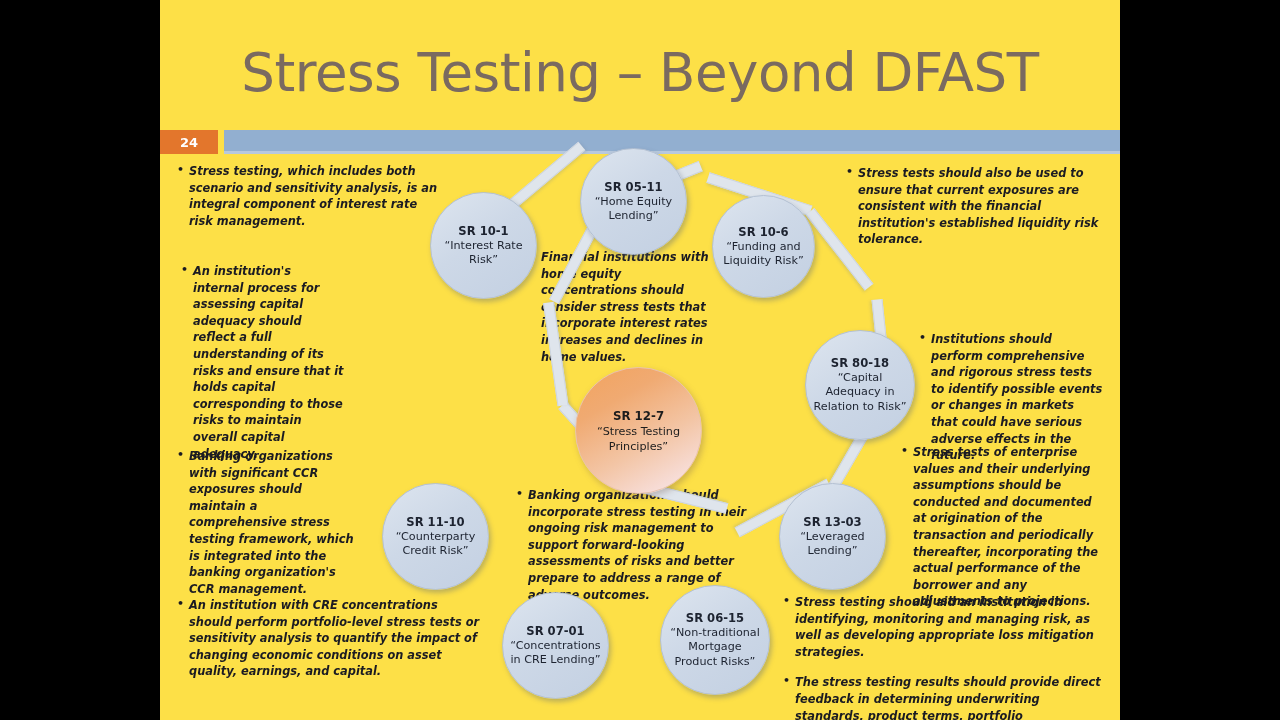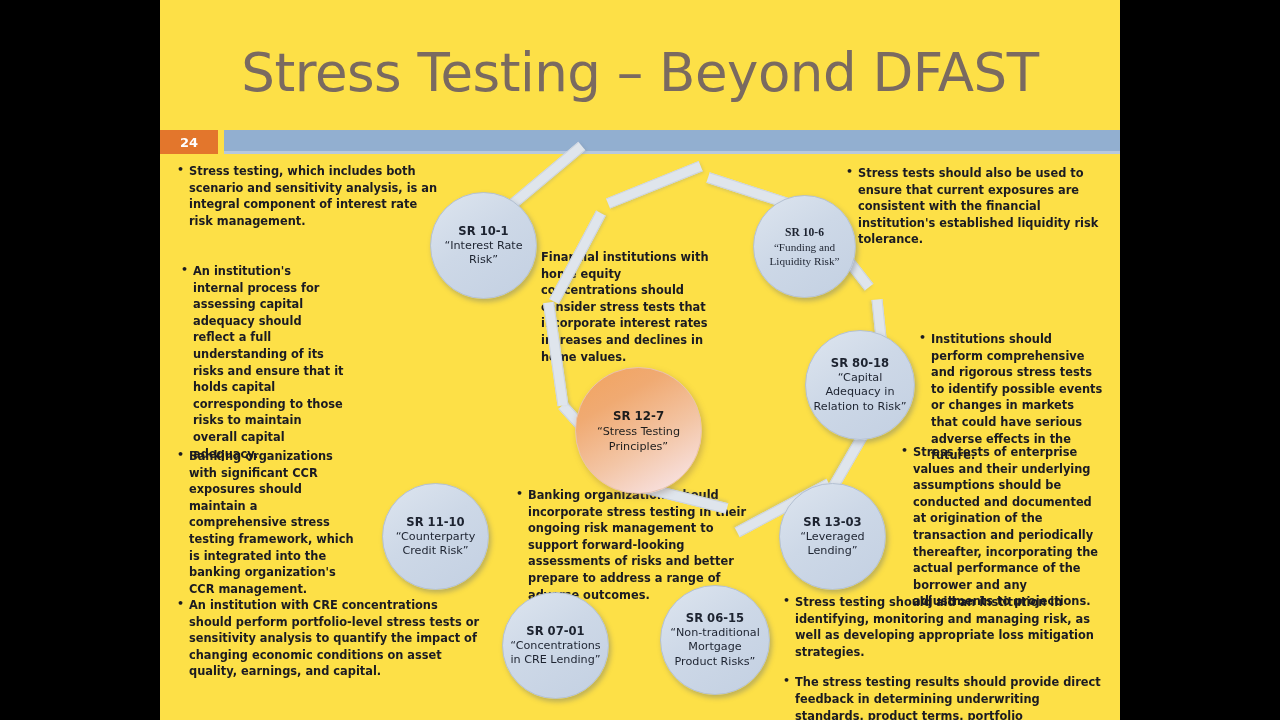--- a/index.html
+++ b/index.html
@@ -32,21 +32,21 @@
     background:#b8c9dd;
   }
 
   
   .bul{
     position:absolute;
     font-family:"DejaVu Sans",sans-serif;
     font-size:11.4px;line-height:16.6px;color:#1b1b22;
     font-weight:600;
   }
-  .bul p{margin:0 0 0 0;position:relative;padding-left:13px;}
+  .bul p{margin:0 0 0 0;position:relative;padding-left:13px;font-style:italic;}
   .bul p:before{
     content:"\2022";position:absolute;left:1px;top:-1px;font-size:11px;color:#1b1b22;
   }
   .bul p + p{margin-top:14px;}
 
   
   #diagram{position:absolute;left:0;top:0;width:960px;height:720px;pointer-events:none;}
 
   .node{
     position:absolute;border-radius:50%;
@@ -103,22 +103,28 @@
       <div class="link" style="left:650px;top:206px;width:96px;transform:rotate(52deg);"></div>
       <div class="link" style="left:717px;top:294px;width:102px;transform:rotate(84deg);"></div>
       <div class="link" style="left:722px;top:397px;width:104px;transform:rotate(120deg);"></div>
       <div class="link" style="left:669px;top:478px;width:104px;transform:rotate(152deg);"></div>
       <div class="link" style="left:567px;top:503px;width:104px;transform:rotate(194deg);"></div>
       <div class="link" style="left:472px;top:477px;width:104px;transform:rotate(228deg);"></div>
       <div class="link" style="left:403px;top:400px;width:104px;transform:rotate(262deg);"></div>
       <div class="link" style="left:394px;top:296px;width:100px;transform:rotate(298deg);"></div>
     </div>
 
-
-    <div class="node" style="left:593px;top:195px;width:101px;height:101px;font-family:Liberation Serif, serif;">
+    <div class="node" style="left:420px;top:148px;width:105px;height:105px;">
+      <span class="inner">
+        <span class="code">SR 05-11</span>
+        <span class="nm">“Home Equity Lending”</span>
+      </span>
+    </div>
+
+    <div class="node" style="left:552px;top:195px;width:101px;height:101px;">
       <span class="inner">
         <span class="code">SR 10-6</span>
         <span class="nm">“Funding and Liquidity Risk”</span>
       </span>
     </div>
 
     <div class="node" style="left:645px;top:330px;width:108px;height:108px;">
       <span class="inner">
         <span class="code">SR 80-18</span>
         <span class="nm">“Capital Adequacy in Relation to Risk”</span>

